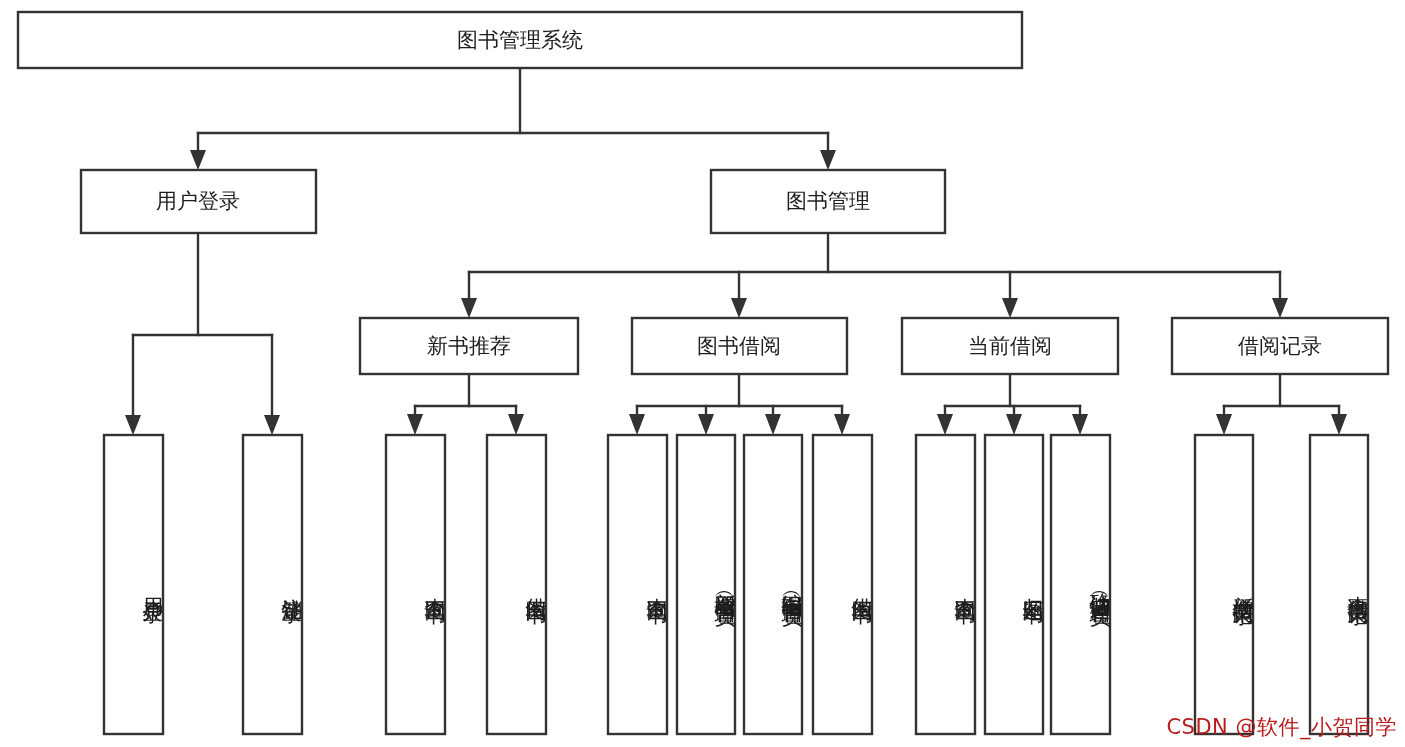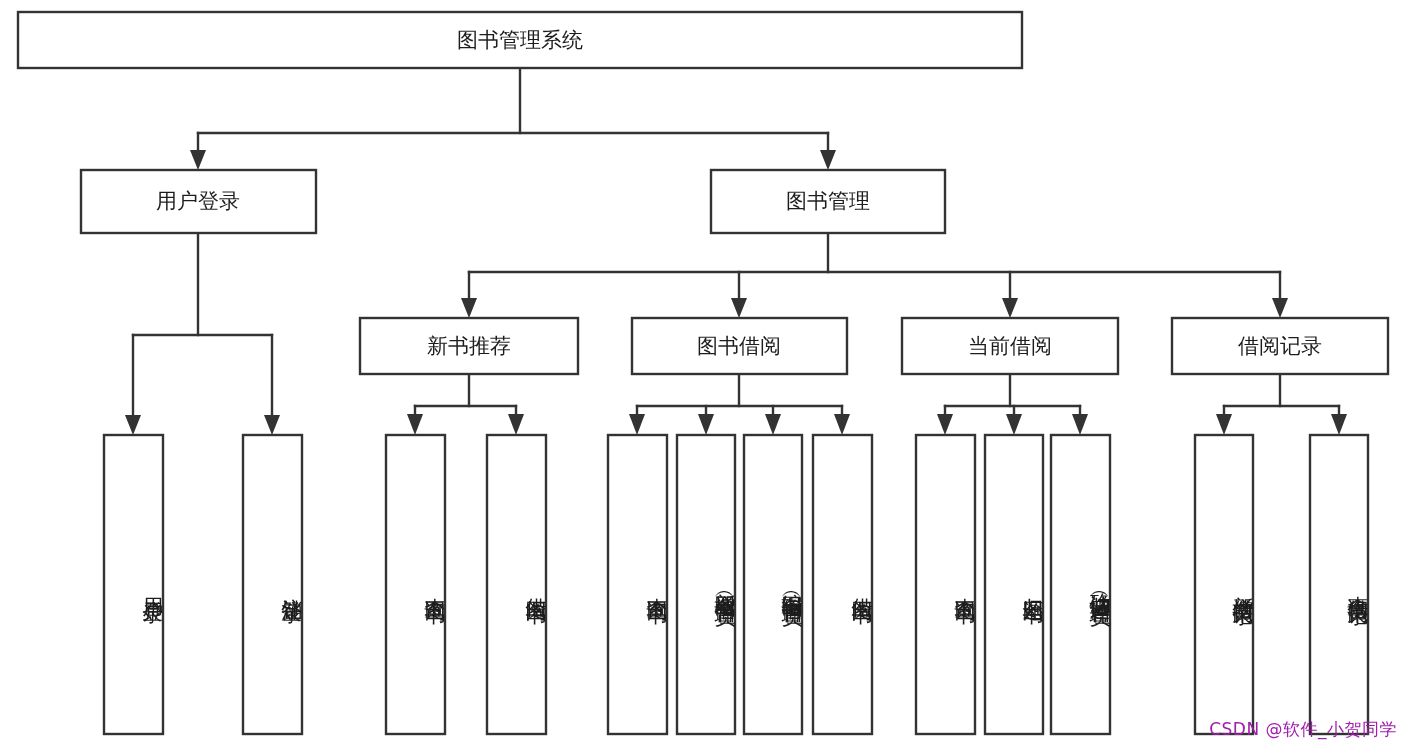--- a/index.html
+++ b/index.html
@@ -63,22 +63,22 @@
     display: flex;
     align-items: flex-start;
     justify-content: center;
     pointer-events: none;
   }
   .watermark {
     position: absolute;
     right: 8px;
     bottom: 6px;
     font-family: "DejaVu Sans", "Liberation Sans", sans-serif;
-    font-size: 17px;
-    color: #a21caf;
+    font-size: 21px;
+    color: #b91c1c;
     letter-spacing: 0.5px;
     white-space: nowrap;
     margin-top: 27px;
   }
 </style>
 </head>
 <body>
 
 <div id="diagram-root">
 

